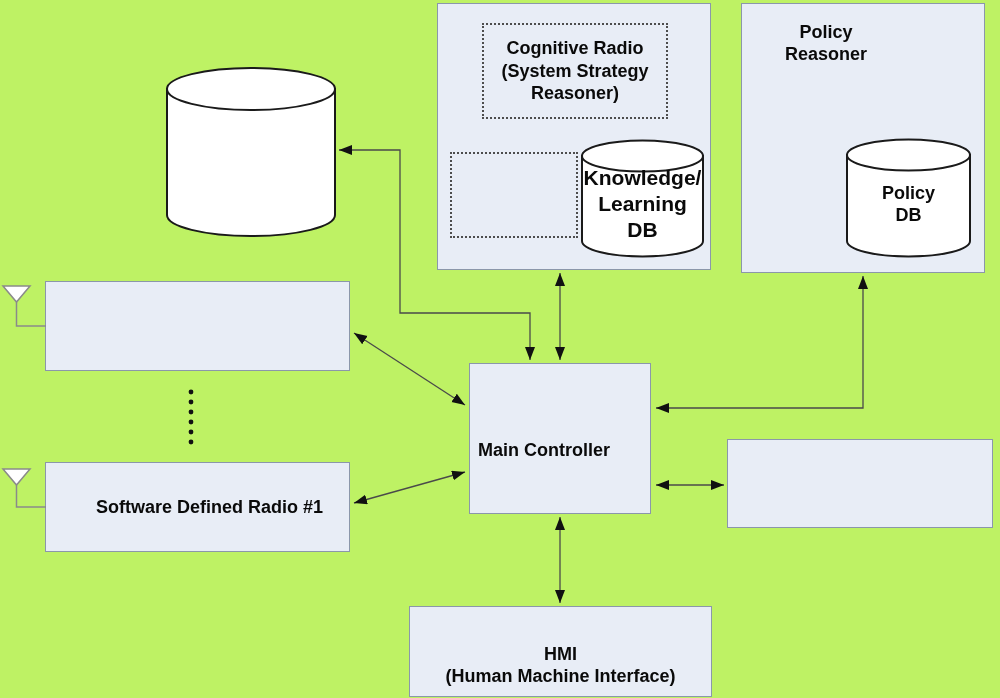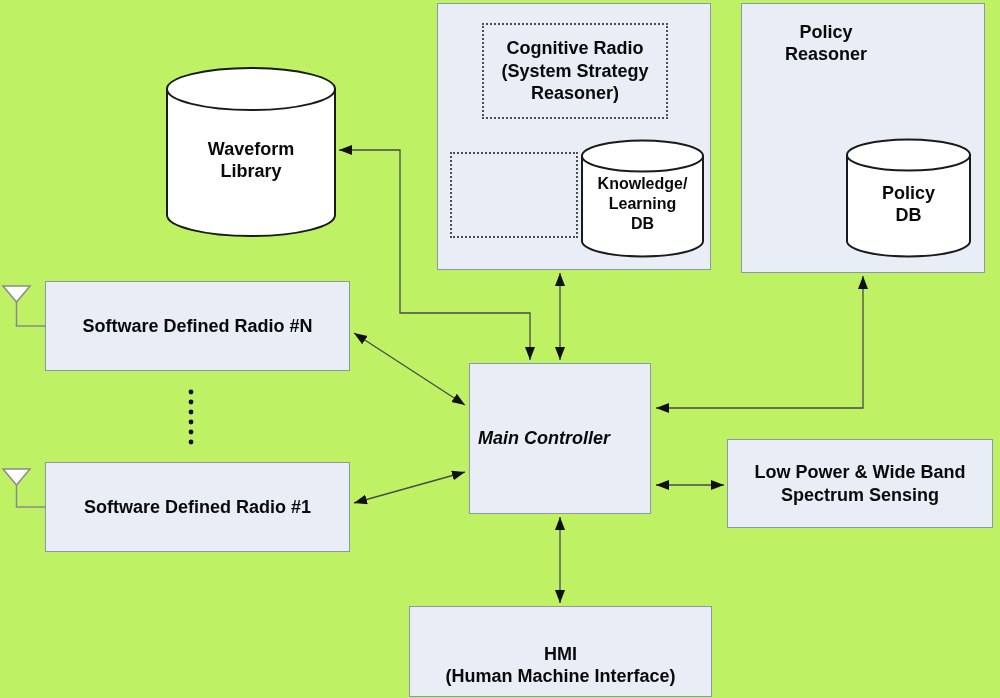--- a/index.html
+++ b/index.html
@@ -90,31 +90,26 @@
     <polyline class="conn" points="656,485 724,485" marker-start="url(#arr)" marker-end="url(#arr)"></polyline>
     <polyline class="conn" points="560,517 560,603" marker-start="url(#arr)" marker-end="url(#arr)"></polyline>
     <polyline class="conn" points="354,333 465,405" marker-start="url(#arr)" marker-end="url(#arr)"></polyline>
     <polyline class="conn" points="354,503 465,472" marker-start="url(#arr)" marker-end="url(#arr)"></polyline>
   </svg>
 
   <div class="layer">
     <div class="lbl" style="left:482px;top:23px;width:186px;height:96px;">Cognitive Radio
 (System Strategy
 Reasoner)</div>
-    <div class="lbl" style="left:582px;top:158px;width:121px;height:92px;font-size:16px;">Knowledge/
+    <div class="lbl" style="left:582px;top:158px;width:121px;height:92px;font-size:21px;">Knowledge/
 Learning
 DB</div>
     <div class="lbl" style="left:741px;top:12px;width:170px;height:62px;">Policy
 Reasoner</div>
     <div class="lbl" style="left:847px;top:162px;width:123px;height:84px;">Policy
 DB</div>
-    <div class="lbl" style="left:167px;top:115px;width:168px;height:90px;">Waveform
-Library</div>
-    <div class="lbl" style="left:45px;top:281px;width:305px;height:90px;">Software Defined Radio #N</div>
-    <div class="lbl" style="left:45px;top:462px;width:305px;height:90px;">Software Defined Radio #1</div>
-    <div class="lbl" style="left:469px;top:363px;width:150px;height:151px;font-style:italic;">Main Controller</div>
-    <div class="lbl" style="left:727px;top:439px;width:266px;height:89px;">Low Power &amp; Wide Band
-Spectrum Sensing</div>
+    <div class="lbl" style="left:45px;top:462px;width:305px;height:90px;padding-left:12px;">Software Defined Radio #1</div>
+    <div class="lbl" style="left:469px;top:375px;width:150px;height:151px;">Main Controller</div>
     <div class="lbl" style="left:409px;top:606px;width:303px;height:118px;">HMI
 (Human Machine Interface)</div>
   </div>
 
 </div>
 
 </body></html>

